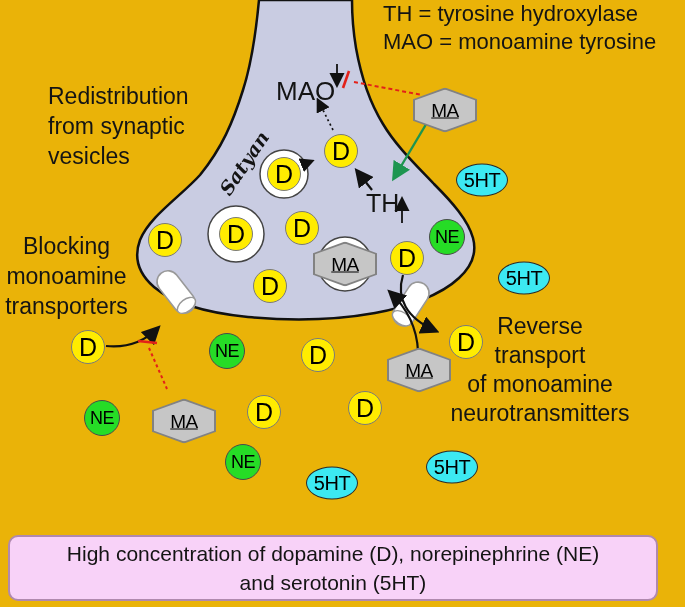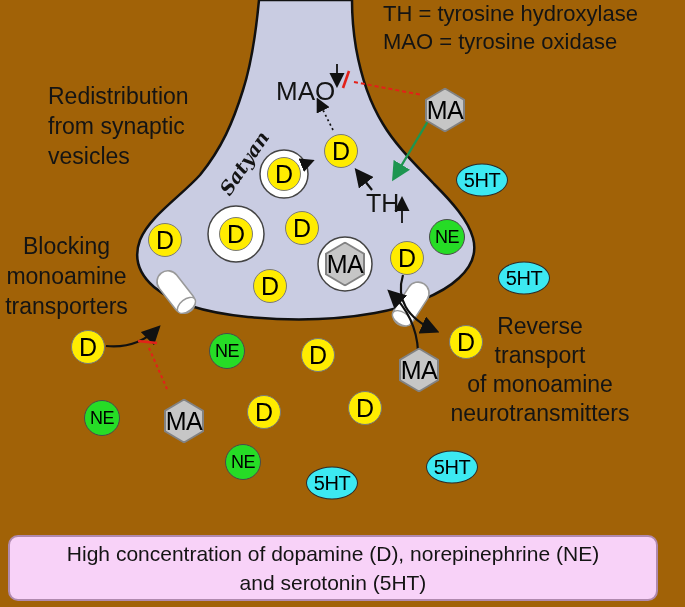--- a/index.html
+++ b/index.html
@@ -1,31 +1,31 @@
 <!DOCTYPE html>
 <html><head>
 <meta charset="utf-8">
 <style>
   html,body{margin:0;padding:0;background:#fff;}
   #canvas{
-    position:relative;width:685px;height:607px;background:#a16207;overflow:hidden;
+    position:relative;width:685px;height:607px;background:#eab308;overflow:hidden;
     font-family:"Liberation Sans",sans-serif;color:#111;
   }
   #artwork{position:absolute;left:0;top:0;z-index:1;}
   #molecule-layer{position:absolute;left:0;top:0;width:685px;height:607px;z-index:3;pointer-events:none;}
   .anno{position:absolute;z-index:2;color:#141414;}
   .mol{
     position:absolute;transform:translate(-50%,-50%);
     display:flex;align-items:center;justify-content:center;
     box-sizing:border-box;color:#000;
   }
   .mol.d{width:34px;height:34px;border-radius:50%;background:#ffec00;border:1.6px solid #7a7a7a;font-size:25px;}
   .mol.ne{width:36px;height:36px;border-radius:50%;background:#26dc26;border:1.6px solid #4a4a4a;font-size:18px;letter-spacing:-0.5px;}
   .mol.ht{width:52px;height:33px;border-radius:50%;background:#3ce9f2;border:1.6px solid #2a2a2a;font-size:20px;letter-spacing:-0.5px;}
-  .mol.ma{width:40px;height:45px;font-size:25px;letter-spacing:-0.5px;}
+  .mol.ma{width:64px;height:45px;font-size:19px;letter-spacing:-0.5px;text-decoration:underline;}
   .mol.ma i{display:block;position:absolute;}
   .hexo{inset:0;background:#828282;clip-path:polygon(50% 0%,100% 26%,100% 74%,50% 100%,0% 74%,0% 26%);}
   .hexi{inset:2px;background:#c6c6c6;clip-path:polygon(50% 0%,100% 26%,100% 74%,50% 100%,0% 74%,0% 26%);}
   .mol span{position:relative;}
   #legend{left:383px;top:0px;font-size:22px;line-height:28px;white-space:nowrap;}
   #mao-label{left:276px;top:76px;font-size:26px;}
   #th-label{left:366px;top:189px;font-size:25px;}
   #redistribution{left:48px;top:81px;width:240px;font-size:23px;line-height:30px;}
   #blocking{left:0px;top:231px;width:133px;text-align:center;font-size:23px;line-height:30px;}
   #reverse{left:439px;top:312px;width:202px;text-align:center;font-size:23px;line-height:29px;}
@@ -96,21 +96,21 @@
 
     <path d="M 403 275 C 396 298 406 318 436 331" fill="none" stroke="#111" stroke-width="2.2" marker-end="url(#ah)"></path>
     <path d="M 418 351 C 417 330 409 310 390 292" fill="none" stroke="#111" stroke-width="2.2" marker-end="url(#ah)"></path>
 
     <path d="M 337 64 L 337 85" fill="none" stroke="#111" stroke-width="1.8" marker-end="url(#ah)"></path>
     <path d="M 402 223 L 402 199" fill="none" stroke="#111" stroke-width="1.8" marker-end="url(#ah)"></path>
   </svg>
 
   <div class="anno" id="legend">
     <div>TH = tyrosine hydroxylase</div>
-    <div>MAO = tyrosine oxidase</div>
+    <div>MAO = monoamine tyrosine</div>
   </div>
 
   <div class="anno" id="mao-label">MAO</div>
   <div class="anno" id="th-label">TH</div>
 
   <div class="anno" id="redistribution">
     <div>Redistribution</div>
     <div>from synaptic</div>
     <div>vesicles</div>
   </div>

